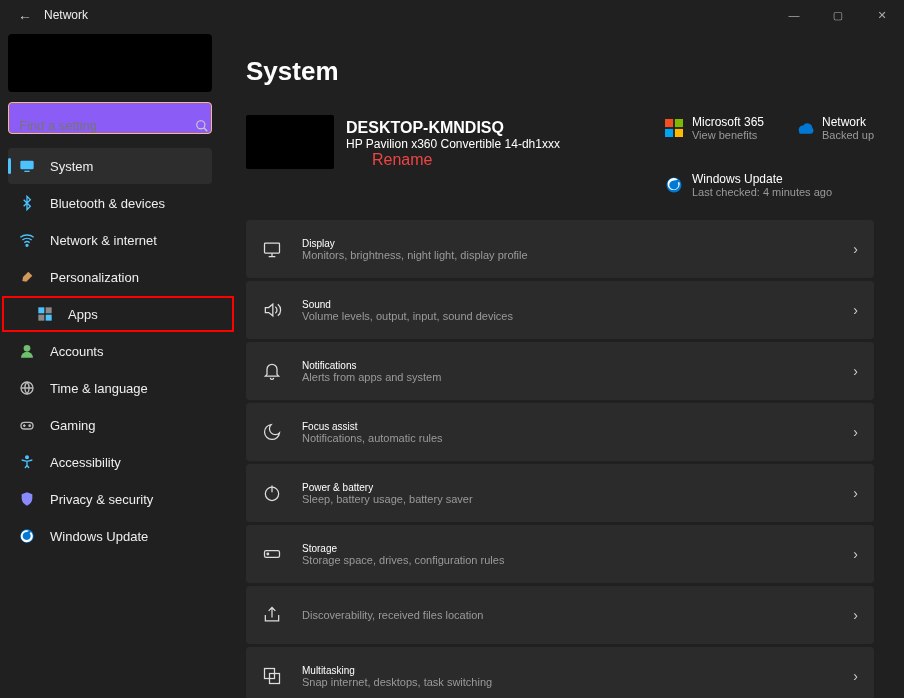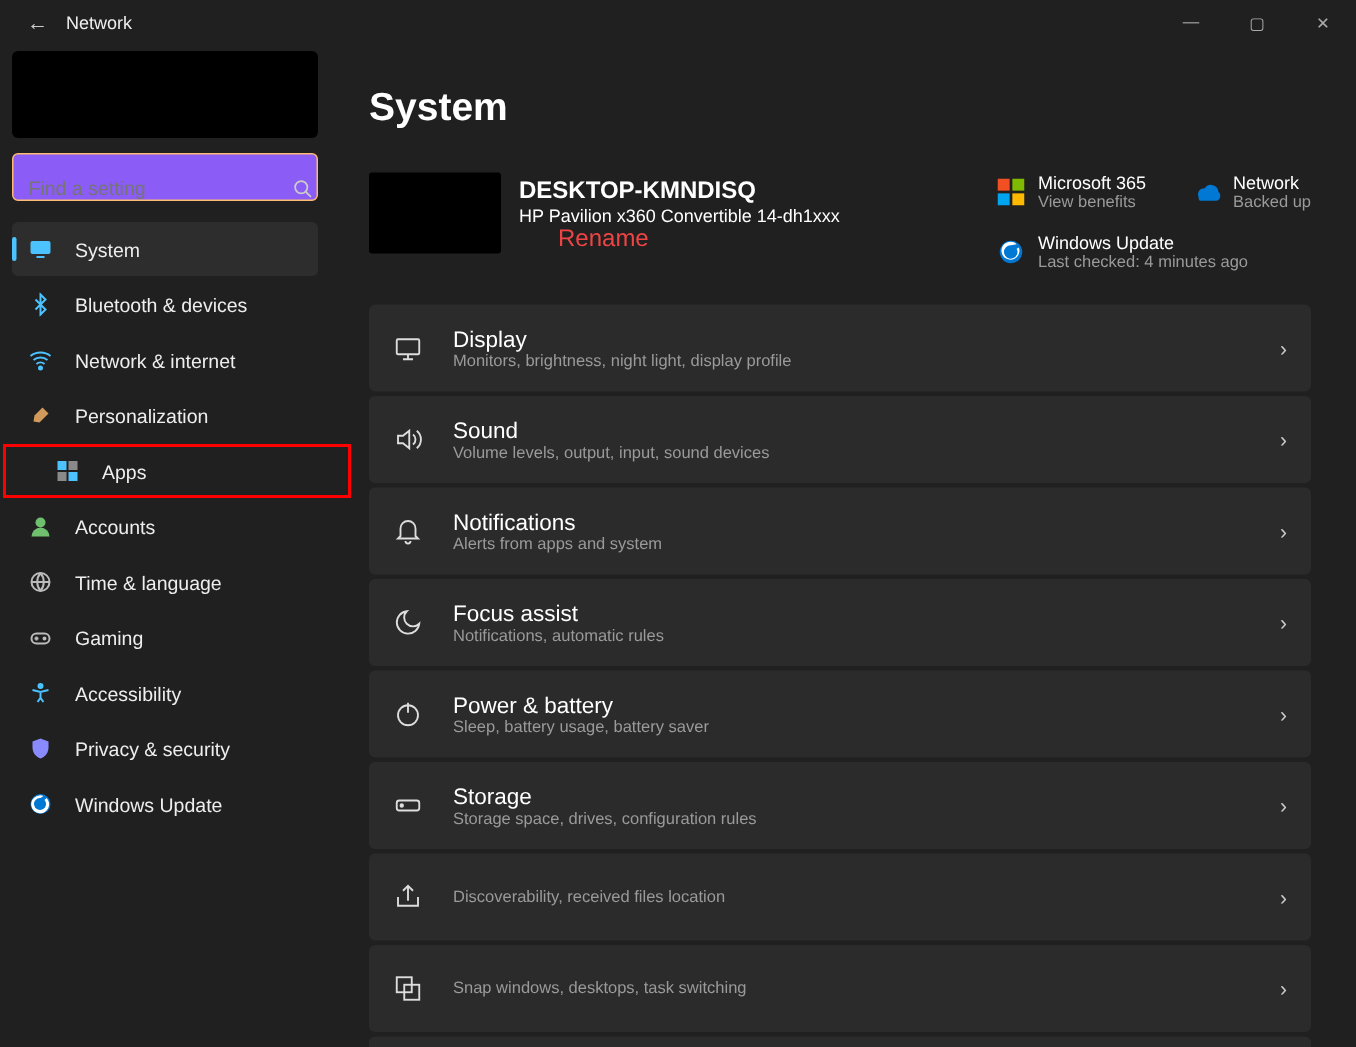--- a/index.html
+++ b/index.html
@@ -63,21 +63,21 @@
   .infotile .ticon { width:20px; height:20px; display:flex;align-items:center;justify-content:center; }
   .infotile .ttitle { font-size:12px; color:#fff; }
   .infotile .tsub  { font-size:11px; color:#9a9a9a; }
   .card {
     display:flex; align-items:center; height:58px;
     background:#2b2b2b; border-radius:4px; padding: 0 16px 0 14px;
     margin-bottom: 3px; cursor:pointer;
   }
   .card .cicon { width:24px; height:24px; margin-right:18px; display:flex;align-items:center;justify-content:center; color:#eee;}
   .card .ctext { flex:1; }
-  .card .ctitle { font-size:15px; color:#fff; }
+  .card .ctitle { font-size:10px; color:#fff; }
   .card .csub { font-size:11px; color:#9a9a9a; }
   .card .chevron { color:#ccc; font-size:14px; }
   svg { display:block; }
 </style>
 </head>
 <body>
 
 <div class="titlebar">
   <span class="back">←</span>
   <span class="title">Network</span>
@@ -209,21 +209,21 @@
     <div class="inforow">
       <div class="device">
         <div class="devimg"></div>
         <div>
           <div class="devname">DESKTOP-KMNDISQ</div>
           <div class="devmodel">HP Pavilion x360 Convertible 14-dh1xxx</div>
           <div class="devrename">Rename</div>
         </div>
       </div>
       <div class="spacer"></div>
-      <div style="display:flex; flex-direction:column; gap:14px;">
+      <div style="display:flex; flex-direction:column; gap:31px;">
         <div style="display:flex; gap:30px;">
           <div class="infotile">
             <div class="ticon">
               <svg width="18" height="18" viewBox="0 0 20 20">
                   <rect x="0" y="0" width="9" height="9" fill="#f25022"></rect>
                   <rect x="11" y="0" width="9" height="9" fill="#7fba00"></rect>
                   <rect x="0" y="11" width="9" height="9" fill="#00a4ef"></rect>
                   <rect x="11" y="11" width="9" height="9" fill="#ffb900"></rect>
                 </svg>
             </div>
@@ -349,20 +349,21 @@
           <div class="chevron">›</div>
         </div>
         <div class="card">
           <div class="cicon">
             <svg width="20" height="20" viewBox="0 0 24 24" fill="none" stroke="#ddd" stroke-width="1.5">
               <rect x="3" y="3" width="12" height="12"></rect>
               <rect x="9" y="9" width="12" height="12"></rect>
             </svg>
           </div>
           <div class="ctext">
-            <div class="csub">Snap windows, desktops, task switching</div>
+            <div class="ctitle">Multitasking</div>
+            <div class="csub">Snap internet, desktops, task switching</div>
           </div>
           <div class="chevron">›</div>
         </div>
         <div class="card"></div>
       </div>
   </div>
 </div>
 
 </body></html>

